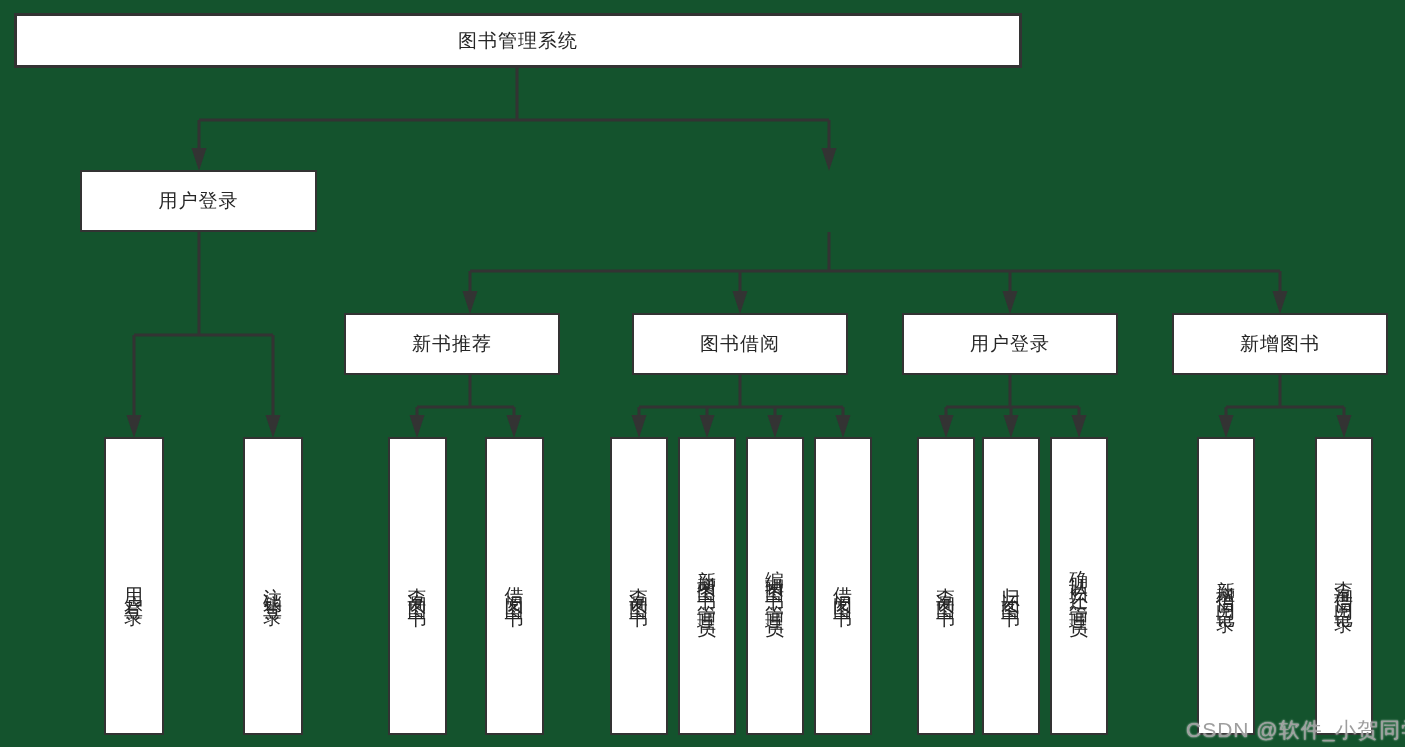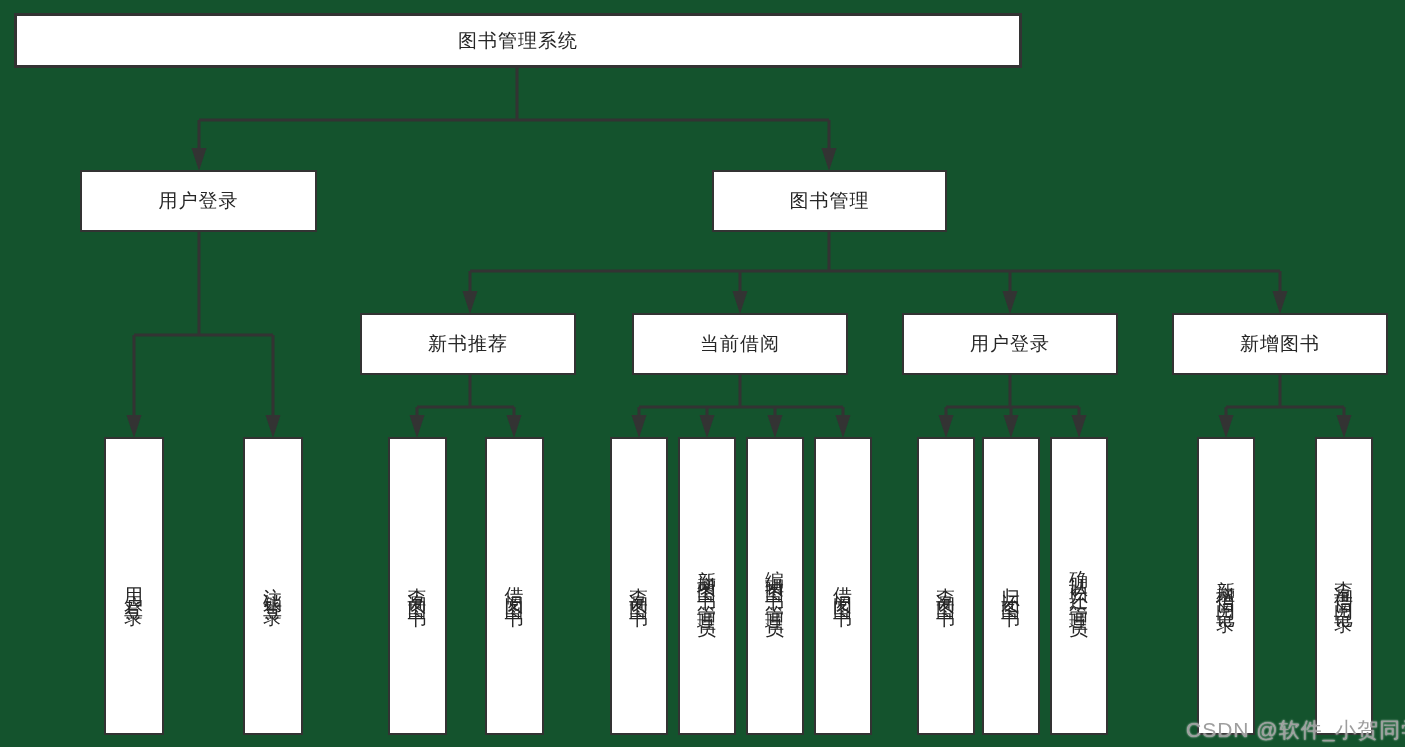--- a/index.html
+++ b/index.html
@@ -90,29 +90,26 @@
     </g>
   </svg>
 
   <div class="node root" style="left:14px;top:13px;width:1008px;height:55px;">
     <span class="label">图书管理系统</span>
   </div>
 
   <div class="node" style="left:80px;top:170px;width:237px;height:62px;">
     <span class="label">用户登录</span>
   </div>
-  <div class="node" style="left:712px;top:170px;width:235px;height:62px;">
-    <span class="label">图书管理</span>
-  </div>
 
-  <div class="node" style="left:360px;top:313px;width:216px;height:62px;">
+  <div class="node" style="left:344px;top:313px;width:216px;height:62px;">
     <span class="label">新书推荐</span>
   </div>
   <div class="node" style="left:632px;top:313px;width:216px;height:62px;">
-    <span class="label">当前借阅</span>
+    <span class="label">图书借阅</span>
   </div>
   <div class="node" style="left:902px;top:313px;width:216px;height:62px;">
     <span class="label">用户登录</span>
   </div>
   <div class="node" style="left:1172px;top:313px;width:216px;height:62px;">
     <span class="label">新增图书</span>
   </div>
 
   <div class="leaf" style="left:104px;top:437px;width:60px;height:298px;">
     <span class="label">用户登录</span>

